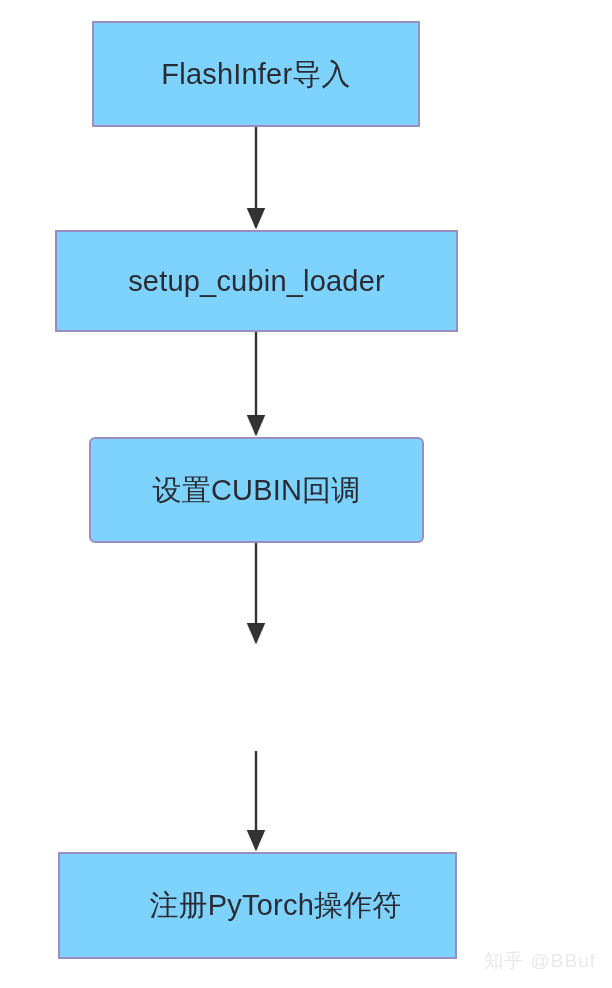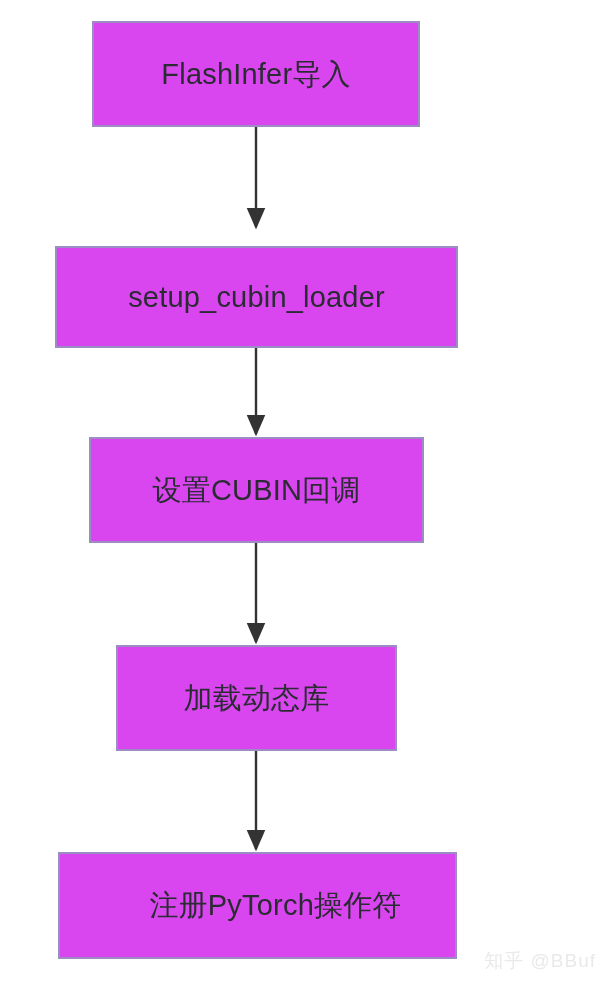--- a/index.html
+++ b/index.html
@@ -17,21 +17,21 @@
   #flowchart {
     position: absolute;
     left: 0;
     top: 0;
     width: 612px;
     height: 988px;
   }
   .node {
     position: absolute;
     box-sizing: border-box;
-    background: #d946ef;
+    background: #7dd3fc;
     border: 2px solid #9c8cc4;
     display: flex;
     align-items: center;
     justify-content: center;
     color: #2b2b33;
     font-size: 29px;
     font-weight: 400;
     letter-spacing: 0.2px;
     line-height: 1.2;
     white-space: nowrap;
@@ -72,31 +72,28 @@
     <line x1="256" y1="127" x2="256" y2="227" stroke="#333333" stroke-width="2.4" marker-end="url(#arrowhead)"></line>
     <line x1="256" y1="332" x2="256" y2="434" stroke="#333333" stroke-width="2.4" marker-end="url(#arrowhead)"></line>
     <line x1="256" y1="543" x2="256" y2="642" stroke="#333333" stroke-width="2.4" marker-end="url(#arrowhead)"></line>
     <line x1="256" y1="751" x2="256" y2="849" stroke="#333333" stroke-width="2.4" marker-end="url(#arrowhead)"></line>
   </svg>
 
   <div class="node" id="node-n1" style="left:92px; top:21px; width:328px; height:106px;">
     <span class="node-label">FlashInfer导入</span>
   </div>
 
-  <div class="node" id="node-n2" style="left:55px; top:230px; width:403px; height:102px;margin-top:16px;">
+  <div class="node" id="node-n2" style="left:55px; top:230px; width:403px; height:102px;">
     <span class="node-label">setup_cubin_loader</span>
   </div>
 
-  <div class="node" id="node-n3" style="left:89px; top:437px; width:335px; height:106px;">
+  <div class="node" id="node-n3" style="left:89px; top:437px; width:335px; height:106px;border-radius:6px;">
     <span class="node-label">设置CUBIN回调</span>
   </div>
 
-  <div class="node" id="node-n4" style="left:116px; top:645px; width:281px; height:106px;">
-    <span class="node-label">加载动态库</span>
-  </div>
 
   <div class="node" id="node-n5" style="left:58px; top:852px; width:399px; height:107px;padding-left:36px;">
     <span class="node-label">注册PyTorch操作符</span>
   </div>
 
   <div class="watermark">知乎 @BBuf</div>
 
 </div>
 
 </body></html>

